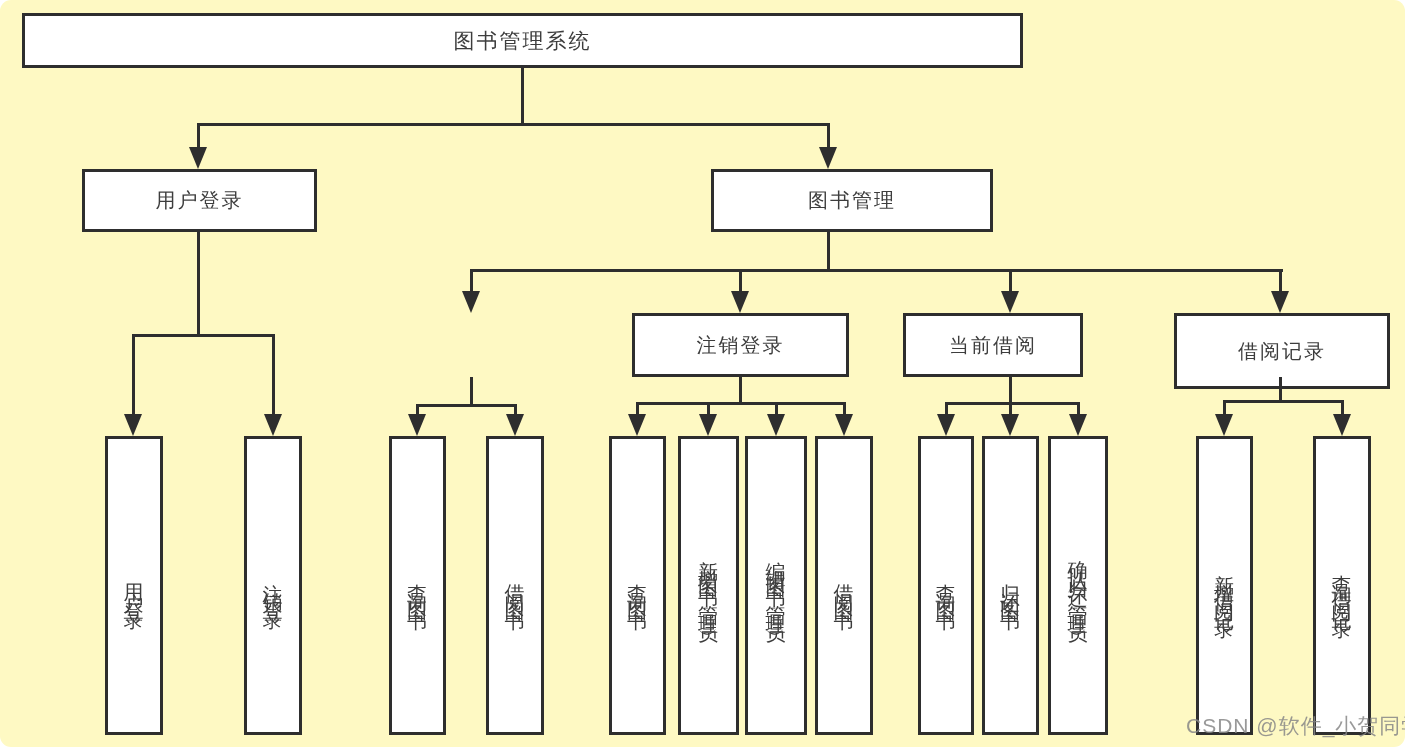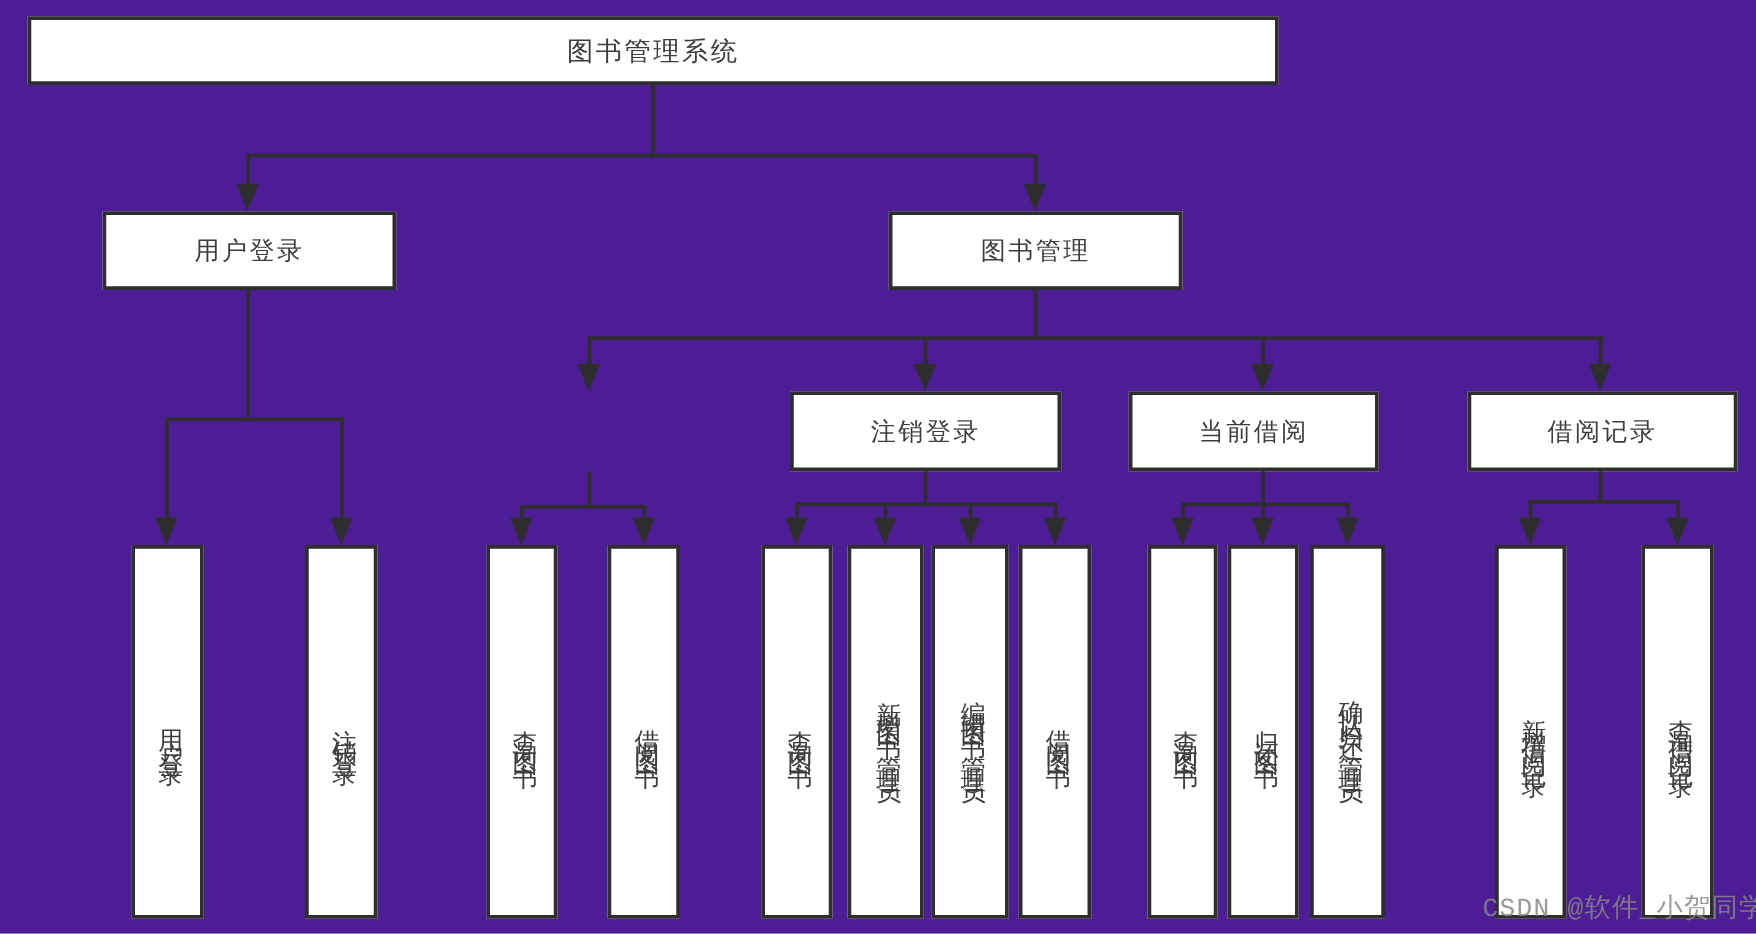--- a/index.html
+++ b/index.html
@@ -1,18 +1,18 @@
 <!DOCTYPE html>
 <html><head>
 <meta charset="utf-8">
 <style>
   html,body{margin:0;padding:0;background:#fff;}
   #canvas{
-    position:relative;width:1405px;height:747px;background:#4c1d95;overflow:hidden;
-    font-family:Liberation Mono, monospace;color:#3d3d3d;
+    position:relative;width:1405px;height:747px;background:#fef9c3;overflow:hidden;
+    font-family:Liberation Sans, sans-serif;color:#3d3d3d;border-radius:11px;
   }
   .node{
     position:absolute;background:#ffffff;border:3px solid #2e2e2e;box-sizing:border-box;
     display:flex;align-items:center;justify-content:center;
     font-size:20px;letter-spacing:2px;white-space:nowrap;
   }
   .root{font-size:21px;}
   .vnode{
     writing-mode:vertical-rl;text-orientation:mixed;
     letter-spacing:9px;font-size:20px;white-space:normal;
@@ -39,43 +39,43 @@
   <div class="node root" style="left:22px;top:13px;width:1001px;height:55px;">图书管理系统</div>
 
   <div class="vline" style="left:521px;top:68px;height:58px;"></div>
   <div class="hline" style="left:197px;top:123px;width:633px;"></div>
   <div class="vline" style="left:197px;top:123px;height:26px;"></div>
   <div class="arrow" style="left:189px;top:147px;"></div>
   <div class="vline" style="left:827px;top:123px;height:26px;"></div>
   <div class="arrow" style="left:819px;top:147px;"></div>
 
   <div class="node" style="left:82px;top:169px;width:235px;height:63px;">用户登录</div>
-  <div class="node" style="left:711px;top:169px;width:235px;height:63px;">图书管理</div>
+  <div class="node" style="left:711px;top:169px;width:282px;height:63px;">图书管理</div>
 
   <div class="vline" style="left:197px;top:232px;height:105px;"></div>
   <div class="hline" style="left:132px;top:334px;width:143px;"></div>
   <div class="vline" style="left:132px;top:334px;height:82px;"></div>
   <div class="arrow" style="left:124px;top:414px;"></div>
   <div class="vline" style="left:272px;top:334px;height:82px;"></div>
   <div class="arrow" style="left:264px;top:414px;"></div>
 
   <div class="vline" style="left:827px;top:232px;height:40px;"></div>
   <div class="hline" style="left:470px;top:269px;width:813px;"></div>
   <div class="vline" style="left:470px;top:269px;height:24px;"></div>
   <div class="arrow" style="left:462px;top:291px;"></div>
   <div class="vline" style="left:739px;top:269px;height:24px;"></div>
   <div class="arrow" style="left:731px;top:291px;"></div>
   <div class="vline" style="left:1009px;top:269px;height:24px;"></div>
   <div class="arrow" style="left:1001px;top:291px;"></div>
   <div class="vline" style="left:1279px;top:269px;height:24px;"></div>
   <div class="arrow" style="left:1271px;top:291px;"></div>
 
   <div class="node" style="left:632px;top:313px;width:217px;height:64px;">注销登录</div>
-  <div class="node" style="left:903px;top:313px;width:200px;height:64px;">当前借阅</div>
-  <div class="node" style="left:1174px;top:313px;width:216px;height:64px;">借阅记录</div>
+  <div class="node" style="left:903px;top:313px;width:180px;height:64px;">当前借阅</div>
+  <div class="node" style="left:1174px;top:313px;width:216px;height:76px;">借阅记录</div>
 
   <div class="vline" style="left:470px;top:377px;height:30px;"></div>
   <div class="hline" style="left:416px;top:404px;width:101px;"></div>
   <div class="vline" style="left:416px;top:404px;height:12px;"></div>
   <div class="arrow" style="left:408px;top:414px;"></div>
   <div class="vline" style="left:514px;top:404px;height:12px;"></div>
   <div class="arrow" style="left:506px;top:414px;"></div>
 
   <div class="vline" style="left:739px;top:377px;height:28px;"></div>
   <div class="hline" style="left:636px;top:402px;width:210px;"></div>

